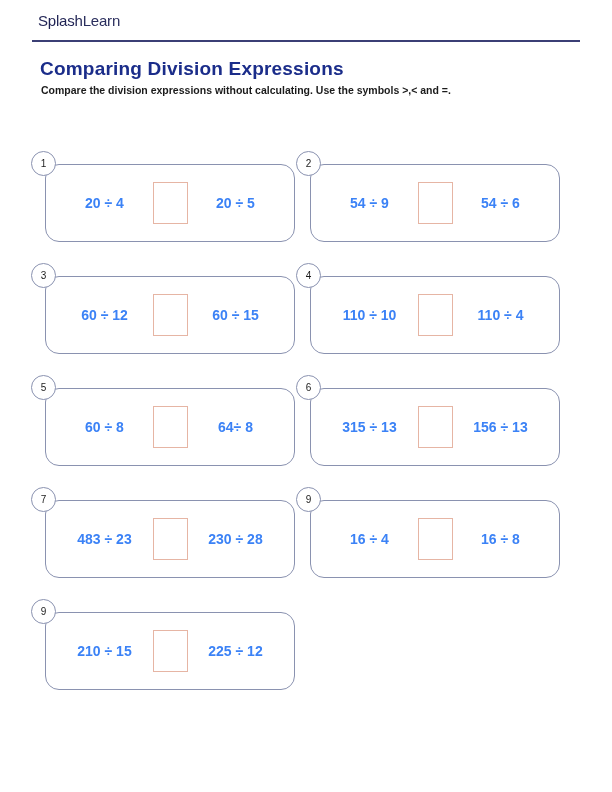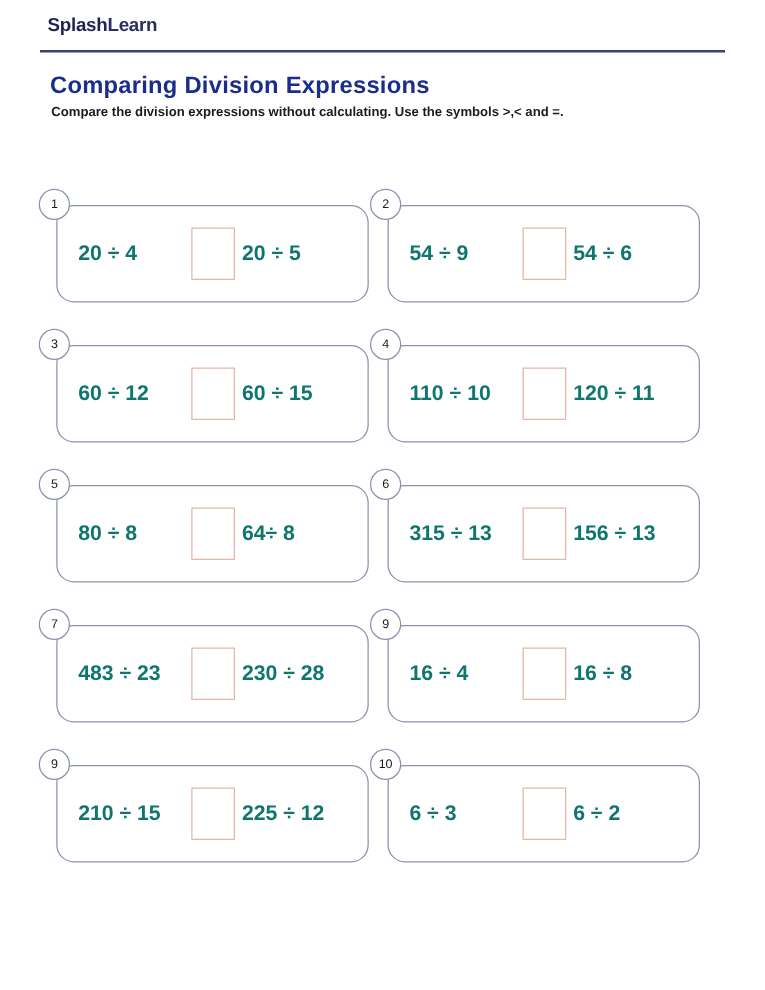--- a/index.html
+++ b/index.html
@@ -18,22 +18,22 @@
   
   .logo {
     position: absolute;
     left: 38px;
     top: 12px;
     font-size: 15px;
     letter-spacing: -0.2px;
     color: #1f2253;
     white-space: nowrap;
   }
-  .logo .bold { font-weight: bold; }
-  .logo .light { font-weight: bold; color: #2b2f5e; }
+  .logo .bold { font-weight: normal; }
+  .logo .light { font-weight: normal; color: #2b2f5e; }
 
   .header-rule {
     position: absolute;
     left: 32px;
     top: 40px;
     width: 548px;
     height: 1.5px;
     background: #3b3f75;
   }
 
@@ -102,24 +102,25 @@
     position: absolute;
     left: 0;
     top: 0;
     width: 100%;
     height: 100%;
     display: flex;
     align-items: center;
     justify-content: center;
   }
   .expr {
-    font-size: 17px;
+    font-size: 14px;
     font-weight: bold;
-    color: #0f766e;
-    white-space: nowrap;
+    color: #3b82f6;
+    white-space: nowrap;
+    text-align: center;
     width: 84px;
   }
   .answer-box {
     width: 35px;
     height: 42px;
     box-sizing: border-box;
     border: 1.3px solid #e6b5a4;
     background: #ffffff;
     margin: 0 6px;
     flex: none;
@@ -167,30 +168,30 @@
           <div class="expr">60 ÷ 12</div>
           <div class="answer-box"></div>
           <div class="expr">60 ÷ 15</div>
         </div>
       </div>
       <div class="card right">
         <div class="badge">4</div>
         <div class="expr-wrap">
           <div class="expr">110 ÷ 10</div>
           <div class="answer-box"></div>
-          <div class="expr">120 ÷ 11</div>
+          <div class="expr">110 ÷ 4</div>
         </div>
       </div>
     </div>
 
     <div class="row">
       <div class="card left">
         <div class="badge">5</div>
         <div class="expr-wrap">
-          <div class="expr">80 ÷ 8</div>
+          <div class="expr">60 ÷ 8</div>
           <div class="answer-box"></div>
           <div class="expr">64÷ 8</div>
         </div>
       </div>
       <div class="card right">
         <div class="badge">6</div>
         <div class="expr-wrap">
           <div class="expr">315 ÷ 13</div>
           <div class="answer-box"></div>
           <div class="expr">156 ÷ 13</div>
@@ -217,26 +218,18 @@
       </div>
     </div>
 
     <div class="row">
       <div class="card left">
         <div class="badge">9</div>
         <div class="expr-wrap">
           <div class="expr">210 ÷ 15</div>
           <div class="answer-box"></div>
           <div class="expr">225 ÷ 12</div>
-        </div>
-      </div>
-      <div class="card right">
-        <div class="badge">10</div>
-        <div class="expr-wrap">
-          <div class="expr">6 ÷ 3</div>
-          <div class="answer-box"></div>
-          <div class="expr">6 ÷ 2</div>
         </div>
       </div>
     </div>
 
   </div>
 </div>
 
 </body></html>

